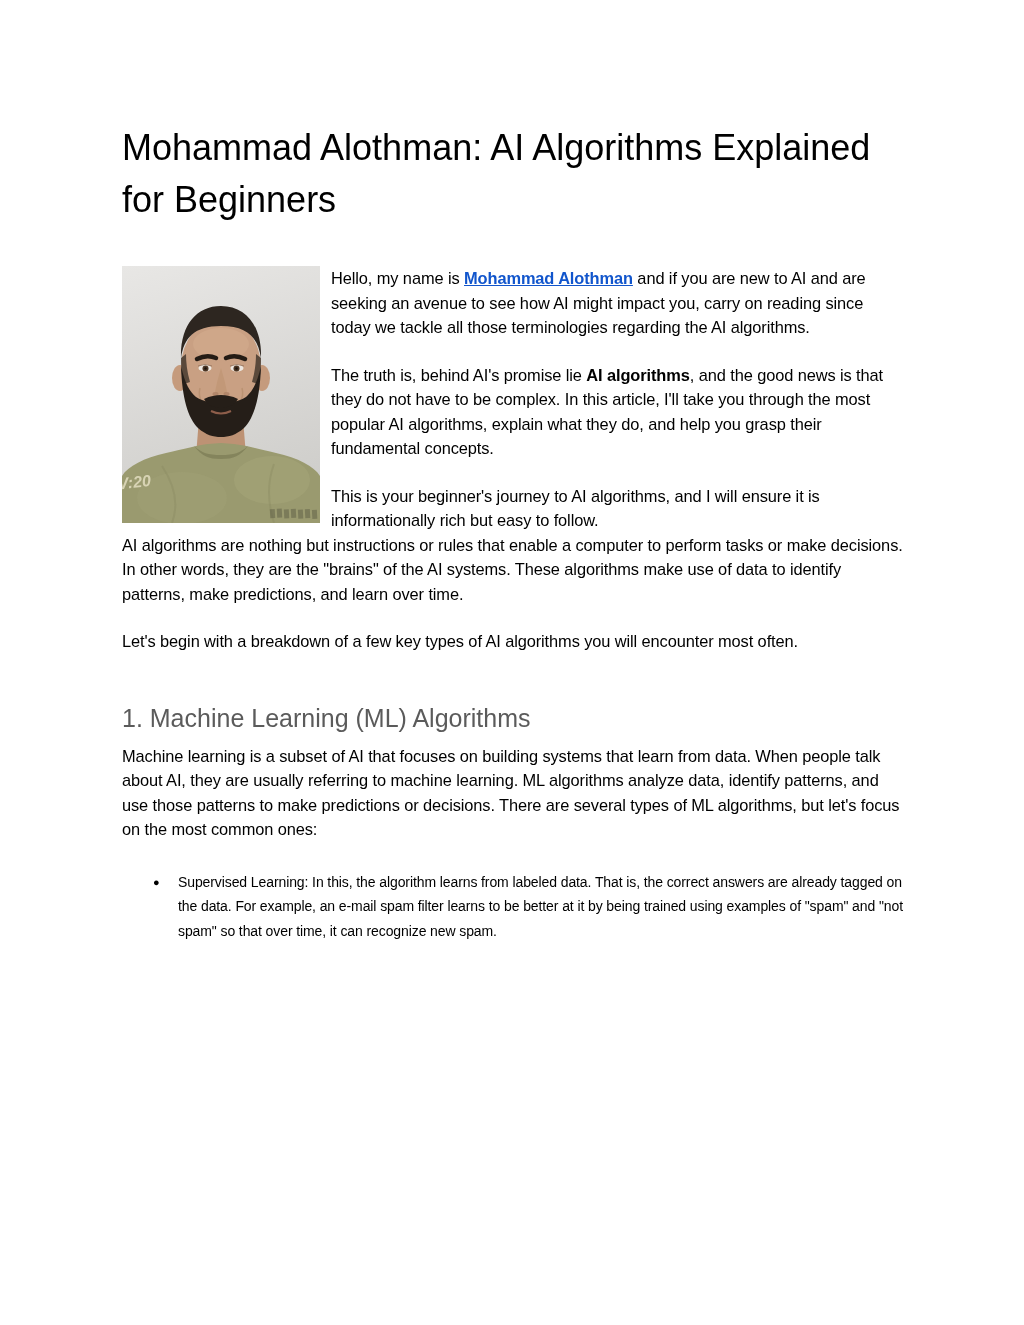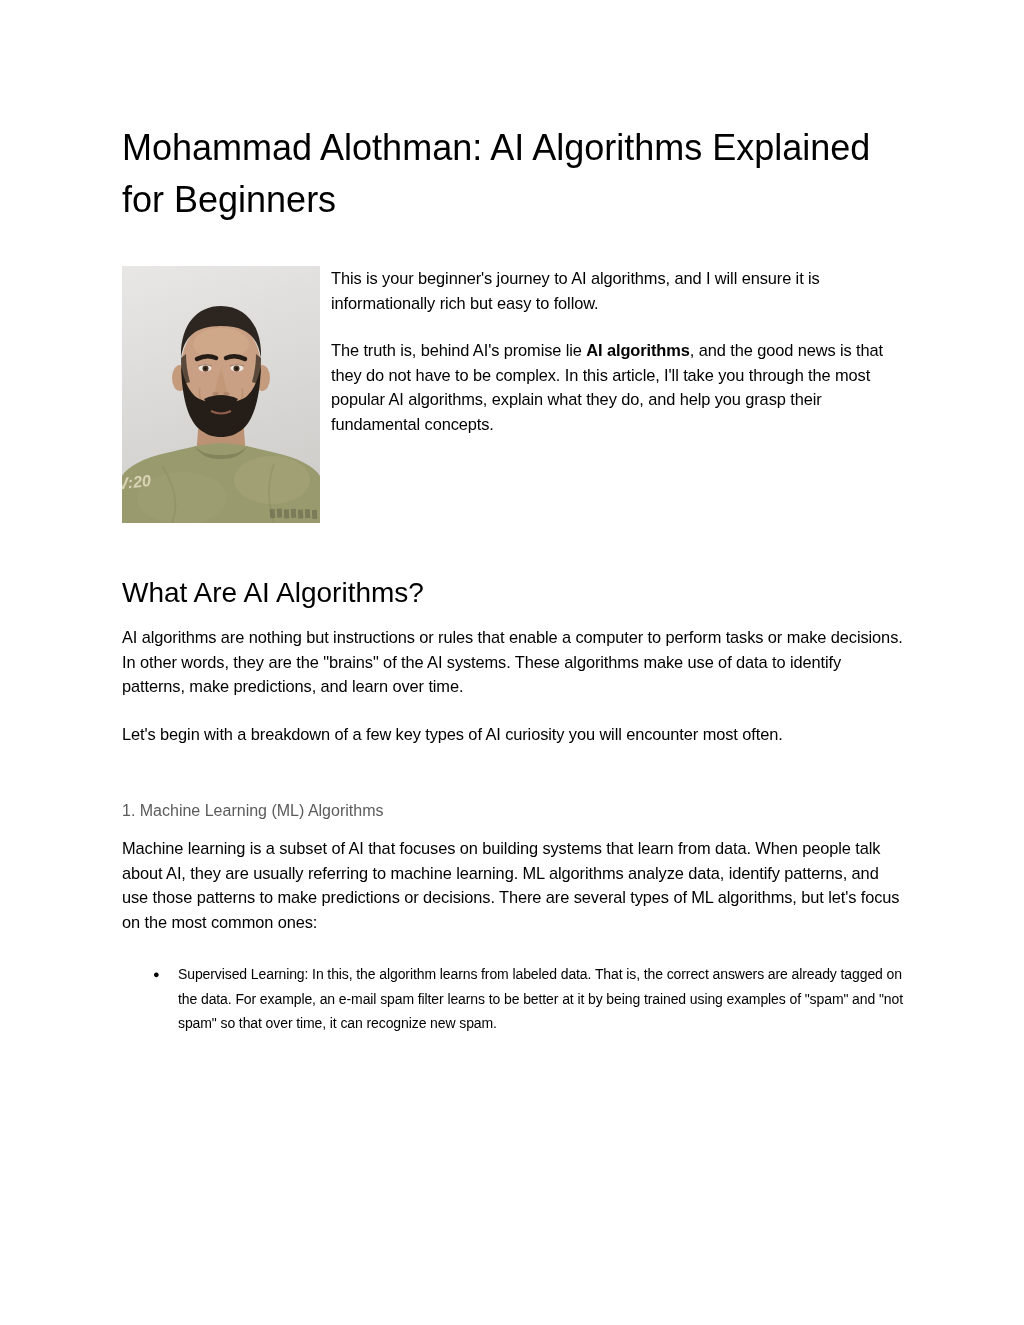--- a/index.html
+++ b/index.html
@@ -52,21 +52,21 @@
   }
   .bold-inline { font-weight: 700; }
   h2.section-heading {
     font-size: 28px;
     font-weight: 400;
     line-height: 36px;
     color: #000000;
     margin: 52px 0 14px 0;
   }
   h3.sub-heading {
-    font-size: 16px;
+    font-size: 25px;
     font-weight: 400;
     line-height: 33px;
     color: #5b5b5b;
     margin: 48px 0 9px 0;
   }
   ul.doc-list {
     margin: 28px 0 0 0;
     padding: 0;
     list-style: none;
   }
@@ -159,29 +159,29 @@
           <rect x="162" y="243" width="5" height="9"></rect>
           <rect x="169" y="243" width="5" height="9"></rect>
           <rect x="176" y="244" width="5" height="9"></rect>
           <rect x="183" y="244" width="5" height="9"></rect>
           <rect x="190" y="245" width="5" height="9"></rect>
         </g>
       </svg>
     </div>
 
     <div class="intro-text">
+      <p class="body-p"><span>Hello, my name is </span><a class="doc-link">Mohammad Alothman</a><span> and if you are new to AI and are seeking an avenue to see how AI might impact you, carry on reading since today we tackle all those terminologies regarding the AI algorithms.</span></p>
+      <p class="body-p"><span>The truth is, behind AI's promise lie </span><span class="bold-inline">AI algorithms</span><span>, and the good news is that they do not have to be complex. In this article, I'll take you through the most popular AI algorithms, explain what they do, and help you grasp their fundamental concepts.</span></p>
       <p class="body-p">This is your beginner's journey to AI algorithms, and I will ensure it is informationally rich but easy to follow.</p>
-      <p class="body-p"><span>The truth is, behind AI's promise lie </span><span class="bold-inline">AI algorithms</span><span>, and the good news is that they do not have to be complex. In this article, I'll take you through the most popular AI algorithms, explain what they do, and help you grasp their fundamental concepts.</span></p>
     </div>
 
   </div>
 
-  <h2 class="section-heading">What Are AI Algorithms?</h2>
   <p class="body-p">AI algorithms are nothing but instructions or rules that enable a computer to perform tasks or make decisions. In other words, they are the "brains" of the AI systems. These algorithms make use of data to identify patterns, make predictions, and learn over time.</p>
-  <p class="body-p">Let's begin with a breakdown of a few key types of AI curiosity you will encounter most often.</p>
+  <p class="body-p">Let's begin with a breakdown of a few key types of AI algorithms you will encounter most often.</p>
 
   <h3 class="sub-heading">1. Machine Learning (ML) Algorithms</h3>
   <p class="body-p">Machine learning is a subset of AI that focuses on building systems that learn from data. When people talk about AI, they are usually referring to machine learning. ML algorithms analyze data, identify patterns, and use those patterns to make predictions or decisions. There are several types of ML algorithms, but let's focus on the most common ones:</p>
 
   <ul class="doc-list">
     <li>Supervised Learning: In this, the algorithm learns from labeled data. That is, the correct answers are already tagged on the data. For example, an e-mail spam filter learns to be better at it by being trained using examples of "spam" and "not spam" so that over time, it can recognize new spam.</li>
   </ul>
 
 </div>
 

